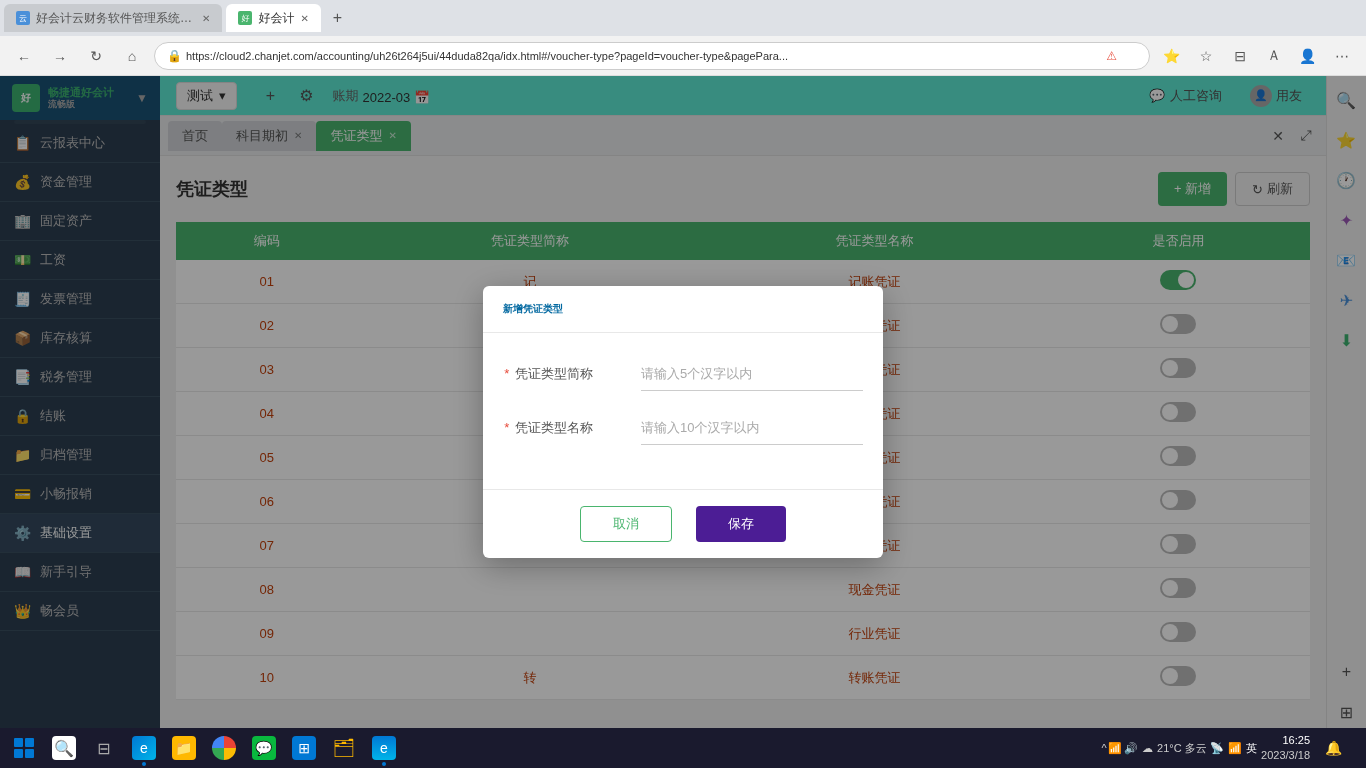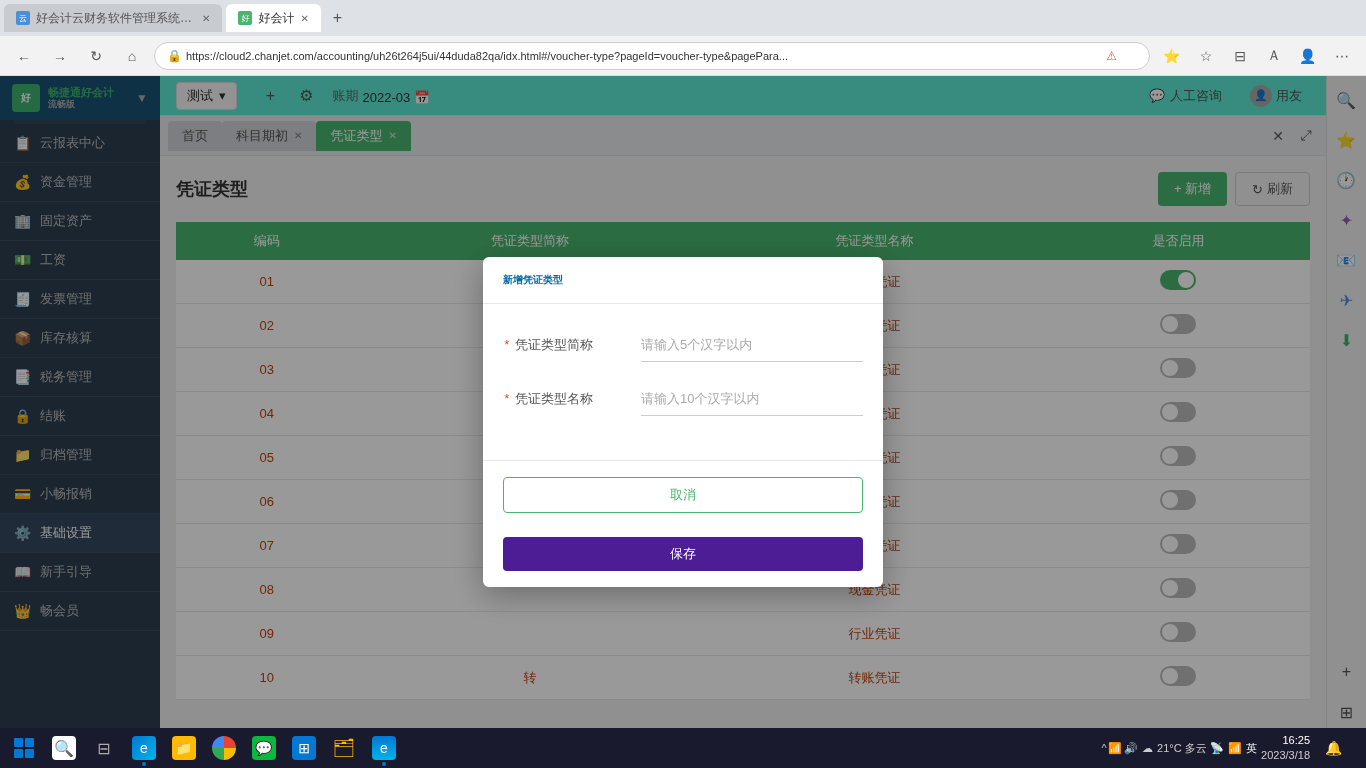--- a/index.html
+++ b/index.html
@@ -84,21 +84,21 @@
     .modal-overlay { position: fixed; top: 76px; left: 0; right: 0; bottom: 0; background: rgba(0,0,0,0.4); display: flex; align-items: center; justify-content: center; z-index: 1000; }
     .modal { background: white; border-radius: 6px; width: 400px; box-shadow: 0 8px 32px rgba(0,0,0,0.3); overflow: hidden; }
     .modal-header { padding: 16px 20px; border-bottom: 1px solid #e8e8e8; display: flex; align-items: center; justify-content: space-between; }
     .modal-title { font-size: 10px; font-weight: bold; color: #0369a1; }
     .modal-body { padding: 24px 20px; }
     .form-group { display: flex; align-items: center; margin-bottom: 20px; gap: 36px; }
     .form-label { font-size: 13px; color: #555; width: 90px; text-align: right; margin-right: 12px; flex-shrink: 0; }
     .form-label .required { color: #e74c3c; margin-right: 2px; }
     .form-input { flex: 1; height: 34px; border: none; border-bottom: 1px solid #ccc; padding: 4px 0; font-size: 13px; color: #333; outline: none; }
     .form-input::placeholder { color: #aaa; }
-    .modal-footer { padding: 16px 20px; display: flex; justify-content: center; gap: 24px; border-top: 1px solid #e8e8e8; flex-direction: column; }
+    .modal-footer { padding: 16px 20px; display: flex; justify-content: center; gap: 24px; border-top: 1px solid #e8e8e8; }
     .btn-cancel { background: white; border: 1px solid #4ab56e; color: #4ab56e; padding: 8px 32px; border-radius: 4px; cursor: pointer; font-size: 13px; }
     .btn-save { background: #4c1d95; border: none; color: white; padding: 8px 32px; border-radius: 4px; cursor: pointer; font-size: 13px; }
 
     
     .taskbar { height: 40px; background: #1a1a2e; display: flex; align-items: center; padding: 0 4px; position: fixed; bottom: 0; left: 0; right: 0; z-index: 2000; }
     .taskbar-icon { width: 40px; height: 40px; display: flex; align-items: center; justify-content: center; cursor: pointer; position: relative; }
     .taskbar-icon-img { width: 24px; height: 24px; border-radius: 4px; display: flex; align-items: center; justify-content: center; font-size: 16px; }
     .taskbar-icon-dot { width: 4px; height: 4px; background: #0078d4; border-radius: 50%; position: absolute; bottom: 2px; left: 50%; transform: translateX(-50%); }
     .taskbar-right { margin-left: auto; display: flex; align-items: center; gap: 4px; color: #fff; font-size: 11px; padding: 0 8px; }
     .taskbar-clock { text-align: right; line-height: 1.4; }

